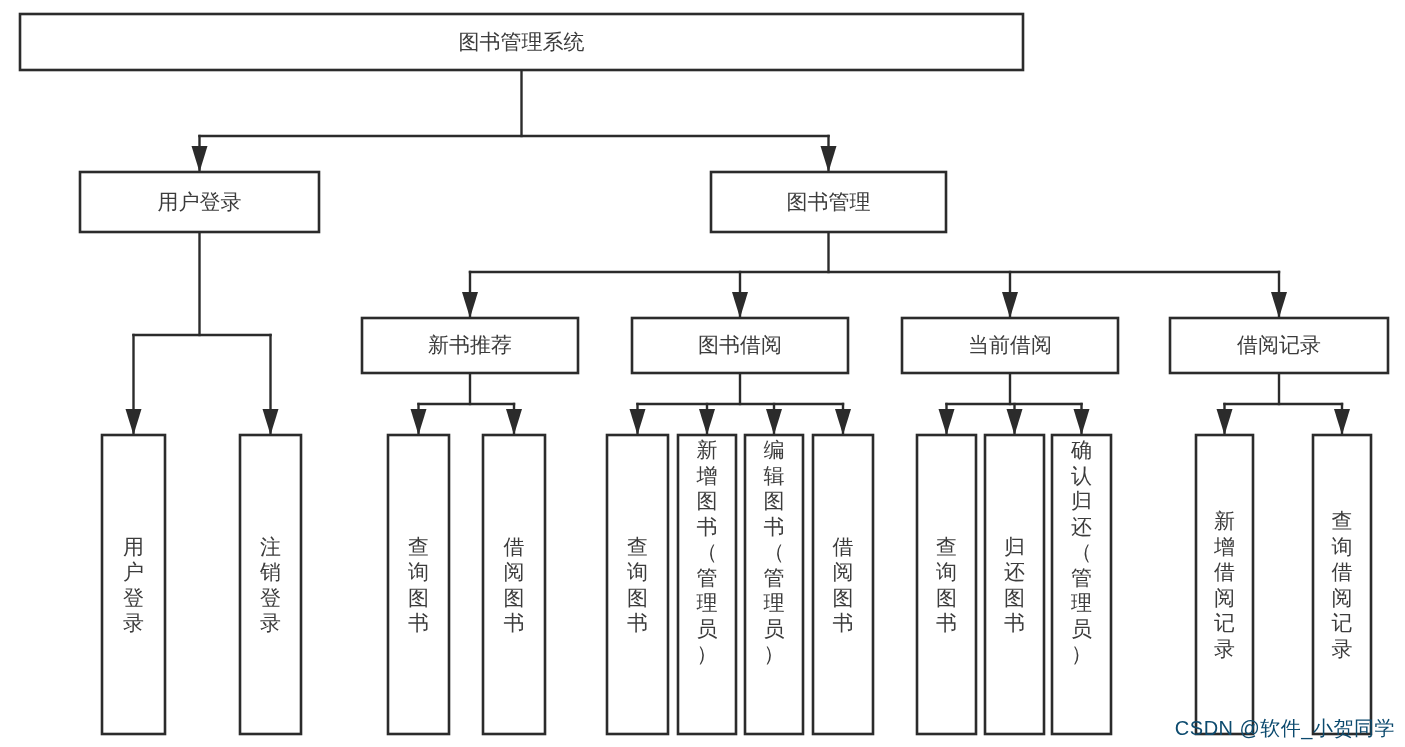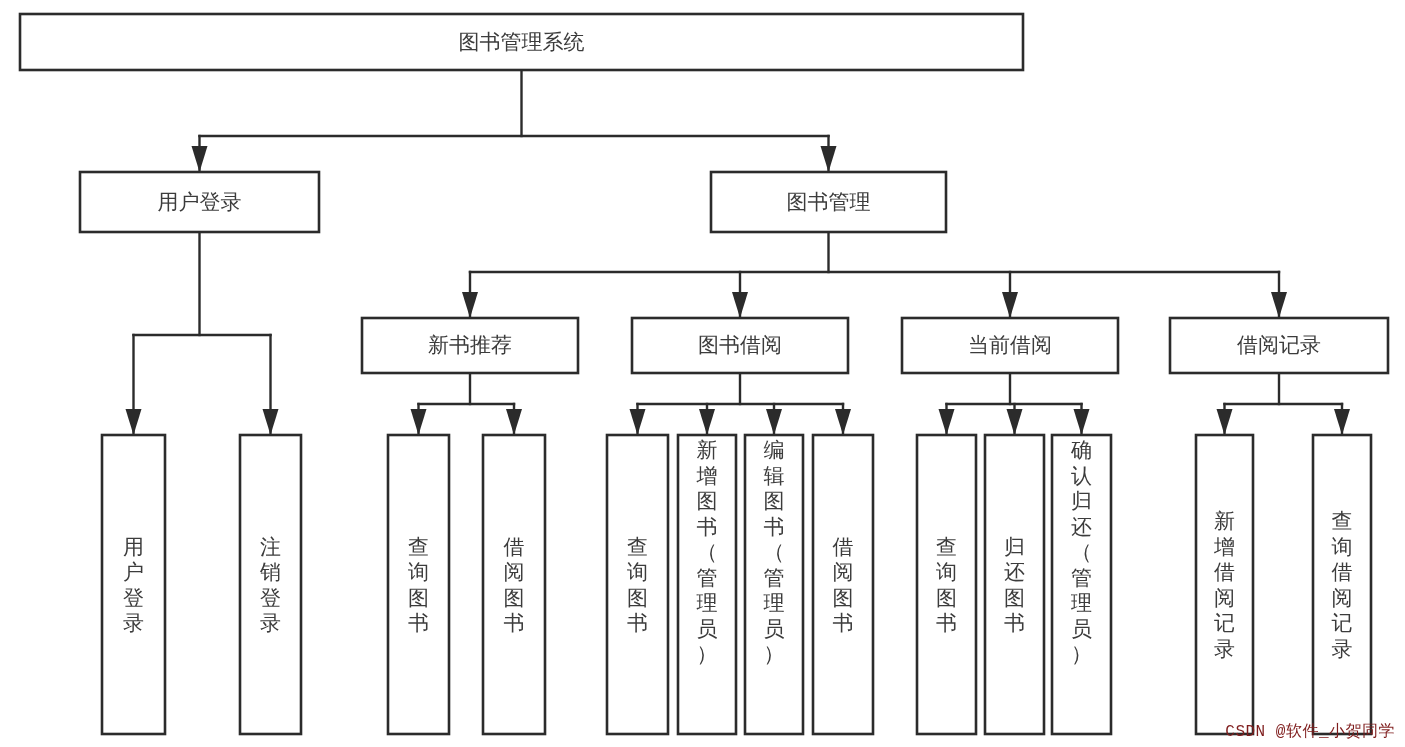--- a/index.html
+++ b/index.html
@@ -49,23 +49,23 @@
   .node-label-v {
     fill: #3c3c3c;
     font-family: "Liberation Sans", "DejaVu Sans", sans-serif;
     font-size: 21px;
     text-anchor: middle;
   }
   .watermark {
     position: absolute;
     right: 10px;
     bottom: 5px;
-    font-family: Liberation Mono, monospace;
-    font-size: 16px;
-    color: #7f1d1d;
+    font-family: Liberation Sans, sans-serif;
+    font-size: 20px;
+    color: #0c4a6e;
     letter-spacing: 0.5px;
     white-space: nowrap;
     user-select: none;
   }
 </style>
 </head>
 <body>
 
 <div id="diagram-root">
   <svg id="flow" viewBox="0 0 1405 747" xmlns="http://www.w3.org/2000/svg">

